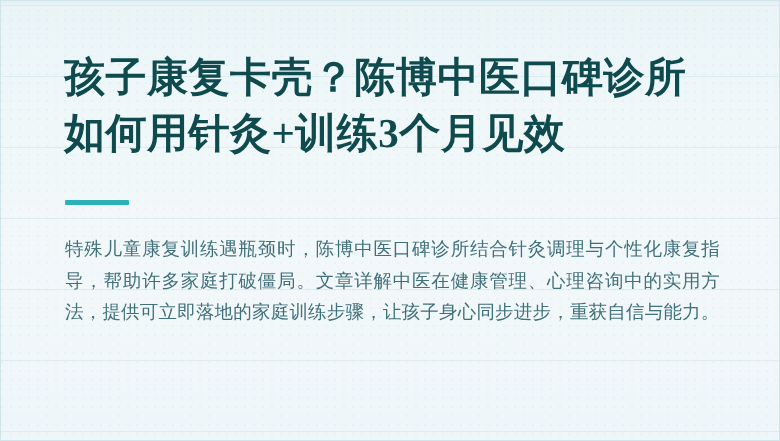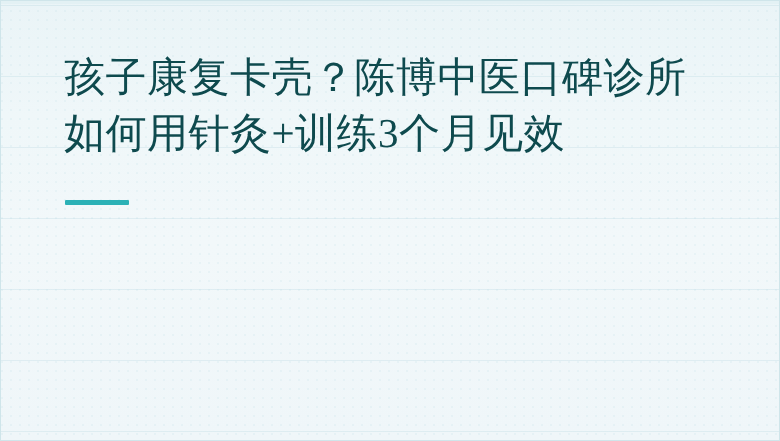--- a/index.html
+++ b/index.html
@@ -71,21 +71,21 @@
     right: 40px;
     bottom: 0;
   }
 
   #headline {
     position: absolute;
     top: 48px;
     left: 0;
     margin: 0;
     font-family: "Liberation Serif", "DejaVu Serif", serif;
-    font-weight: 400;
+    font-weight: 700;
     font-size: 41px;
     line-height: 56px;
     letter-spacing: 0.5px;
     color: #0e4a4e;
     white-space: pre-line;
     text-rendering: geometricPrecision;
   }
 
   #divider {
     position: absolute;
@@ -124,15 +124,16 @@
   <div id="bg-dots"></div>
   <div id="top-band"></div>
 
   <div id="content">
 
     <h1 id="headline">孩子康复卡壳？陈博中医口碑诊所
 如何用针灸+训练3个月见效</h1>
 
     <div id="divider"></div>
 
+    <p id="summary">特殊儿童康复训练遇瓶颈时，陈博中医口碑诊所结合针灸调理与个性化康复指导，帮助许多家庭打破僵局。文章详解中医在健康管理、心理咨询中的实用方法，提供可立即落地的家庭训练步骤，让孩子身心同步进步，重获自信与能力。</p>
 
   </div>
 </div>
 
 </body></html>

